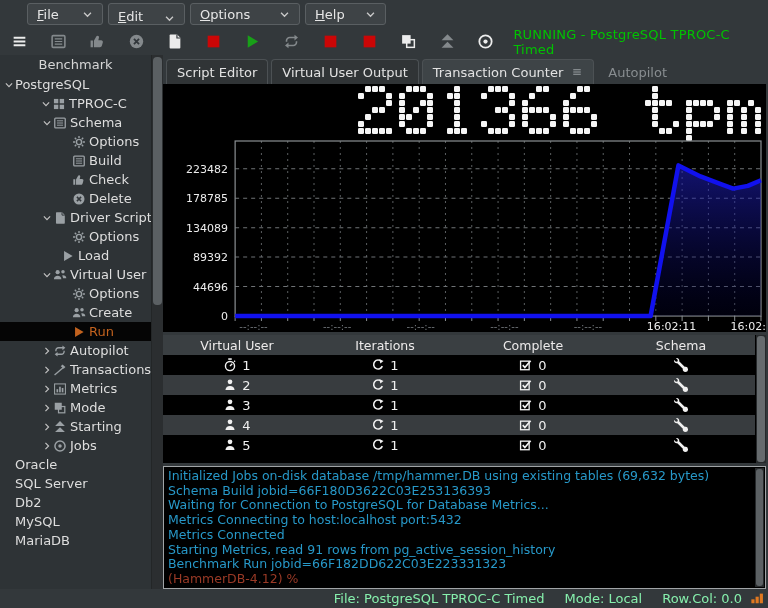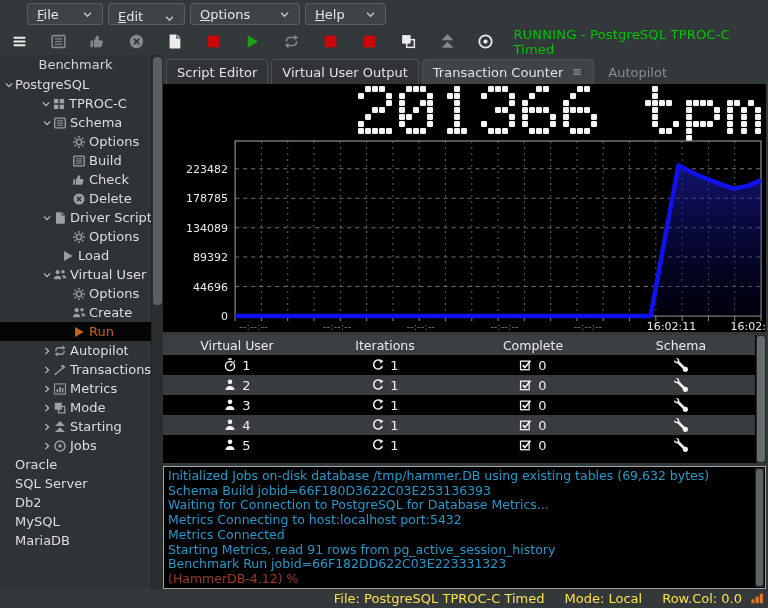--- a/index.html
+++ b/index.html
@@ -73,21 +73,21 @@
   .table-sb .thumb { position:absolute; left:1px; right:1px; top:1px; bottom:1px; background:#666b6e; border-radius:3px; }
   
   .log-panel { margin-top:3px; flex:1; background:#000; border:1px solid #a0a4a6; position:relative;
     padding:2px 4px; box-sizing:border-box; overflow:hidden; }
   .log-line { font-size:12.5px; line-height:14.7px; color:#2798c8; white-space:nowrap; }
   .log-line.prompt { color:#9b3a26; }
   .log-sb { position:absolute; top:1px; right:1px; bottom:1px; width:9px; background:#26292b; }
   .log-sb .thumb { position:absolute; left:1px; right:1px; top:1px; bottom:1px; background:#5c6164; border-radius:3px; }
   
   .statusbar { position:absolute; left:0; right:0; bottom:0; height:19px; background:#33383b;
-    display:flex; align-items:center; justify-content:flex-end; gap:20px; padding-right:26px; color:#fde047; }
+    display:flex; align-items:center; justify-content:flex-end; gap:20px; padding-right:26px; color:#86efac; }
   .statusbar-icon { position:absolute; right:3px; bottom:3px; width:15px; height:14px; color:#e07820; }
   .statusbar-icon svg { width:15px; height:14px; display:block; }
 </style>
 </head>
 <body>
 
 <div class="window">
 
   <div class="menubar" id="menubar">
       <div class="menu-btn">

